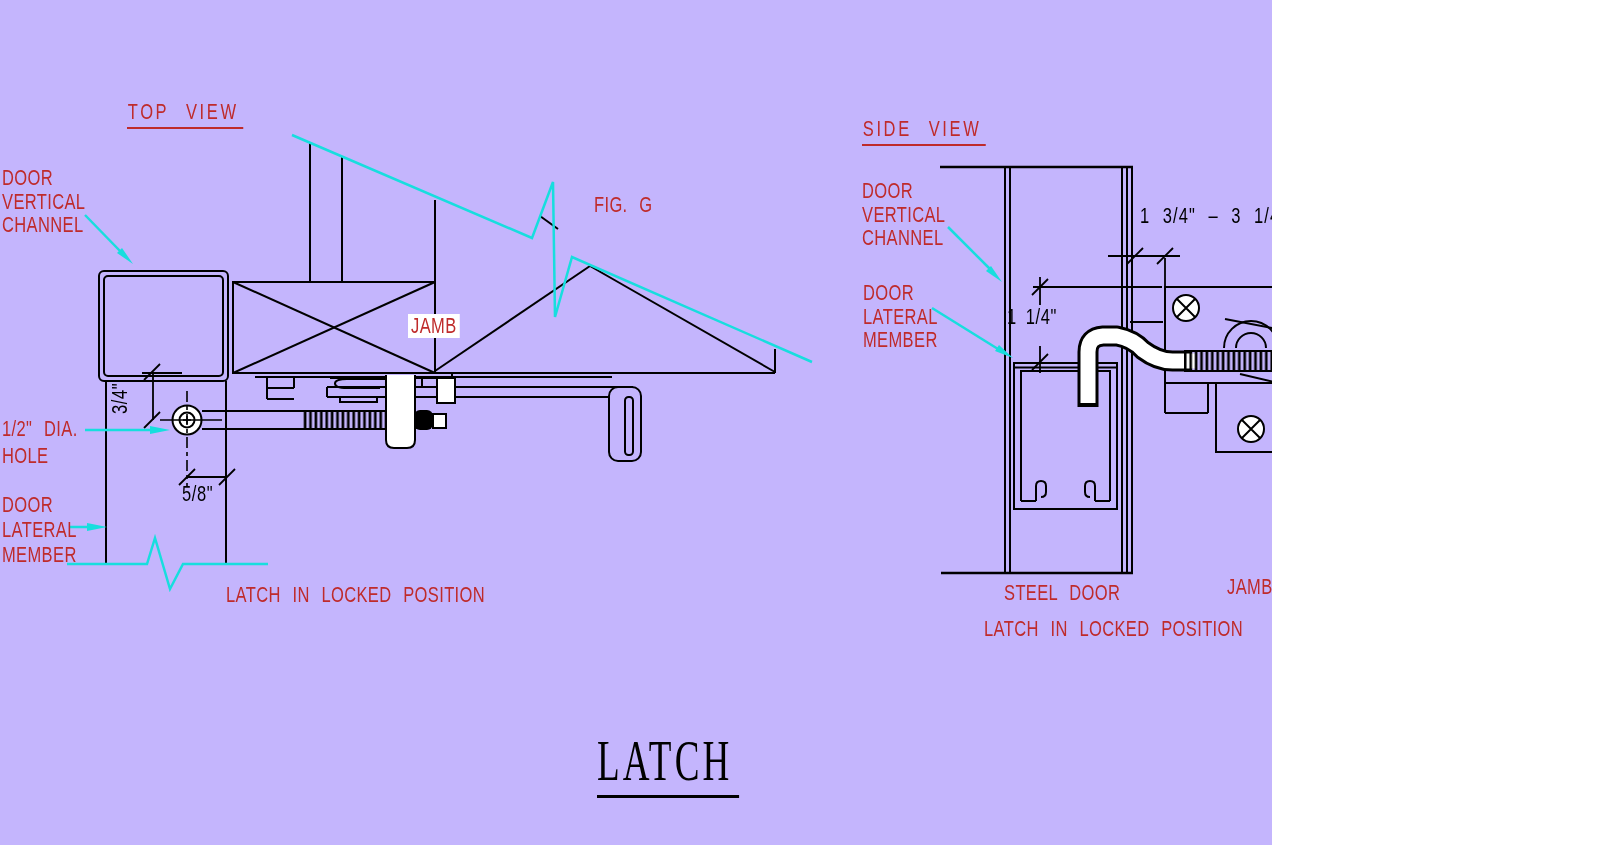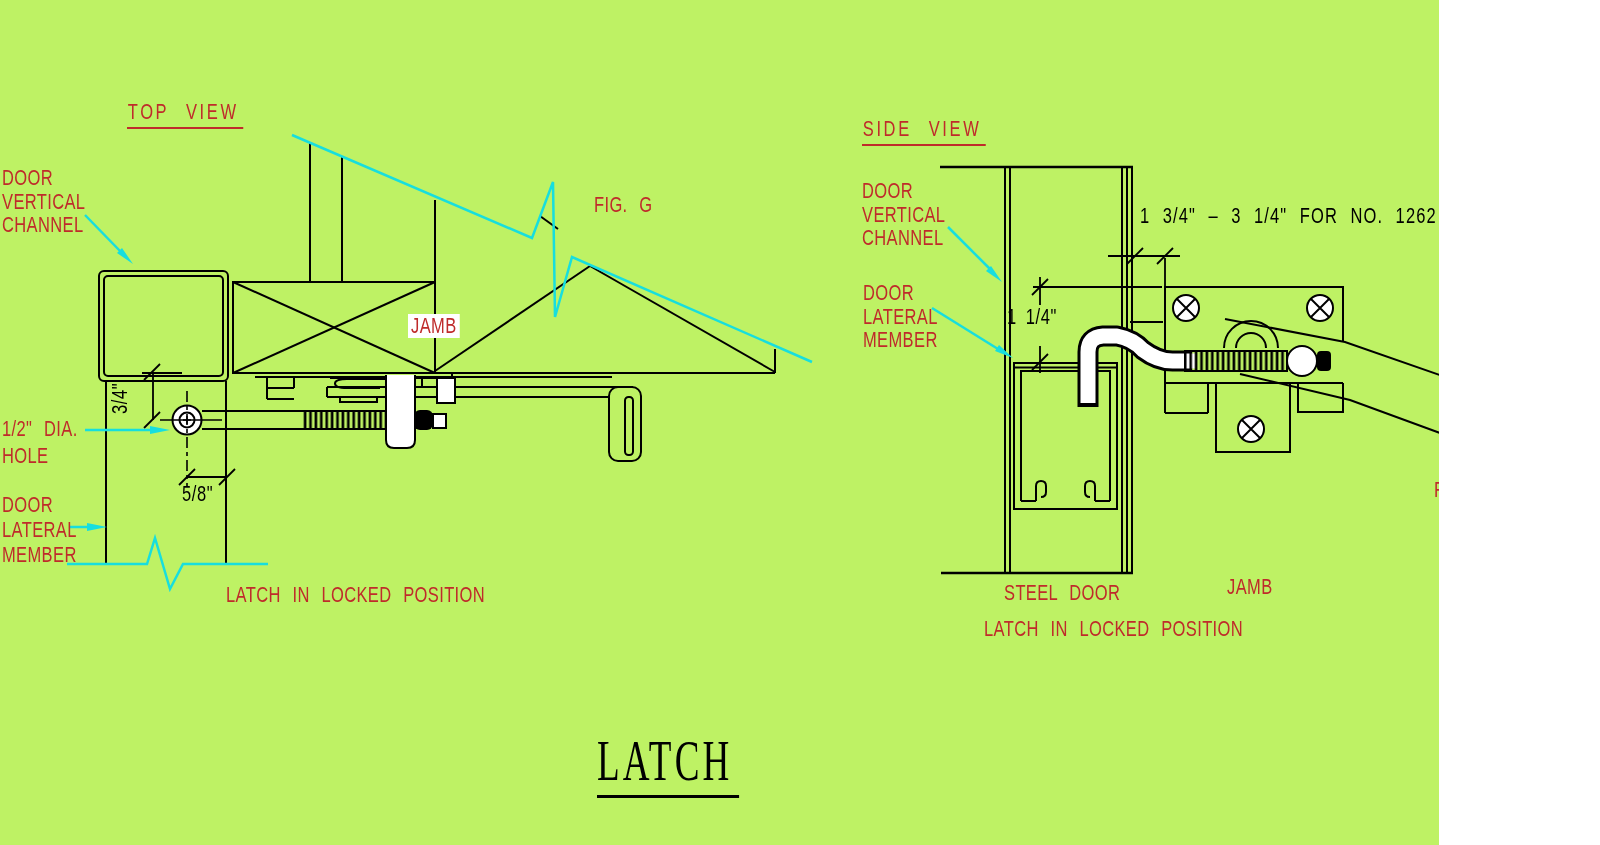--- a/index.html
+++ b/index.html
@@ -1,16 +1,16 @@
 <!DOCTYPE html>
 <html><head>
 <meta charset="utf-8">
 <style>
   html,body{margin:0;padding:0;background:#fff}
-  .stage{position:relative;width:1439px;height:845px;overflow:hidden;background:#bef264;
+  .stage{position:relative;width:1272px;height:845px;overflow:hidden;background:#c4b5fd;
          font-family:"Liberation Sans",sans-serif}
   .stage svg{position:absolute;left:0;top:0}
   .cad{position:absolute;font-size:22px;line-height:23.5px;letter-spacing:.5px;word-spacing:9px;
        color:#000;transform:scaleX(.75);transform-origin:0 0;white-space:nowrap}
   .red{color:#bf2b2b}
   .heading{letter-spacing:3.5px;word-spacing:13px;border-bottom:2.5px solid #bf2b2b;padding:0 6px 3px 1px}
   .mask{background:#fff;padding:0 4px}
   .rot{transform:rotate(-90deg) scaleX(.75)}
   .dim{letter-spacing:.8px;word-spacing:5px}
   .dim-long{letter-spacing:1.5px;word-spacing:9px}

